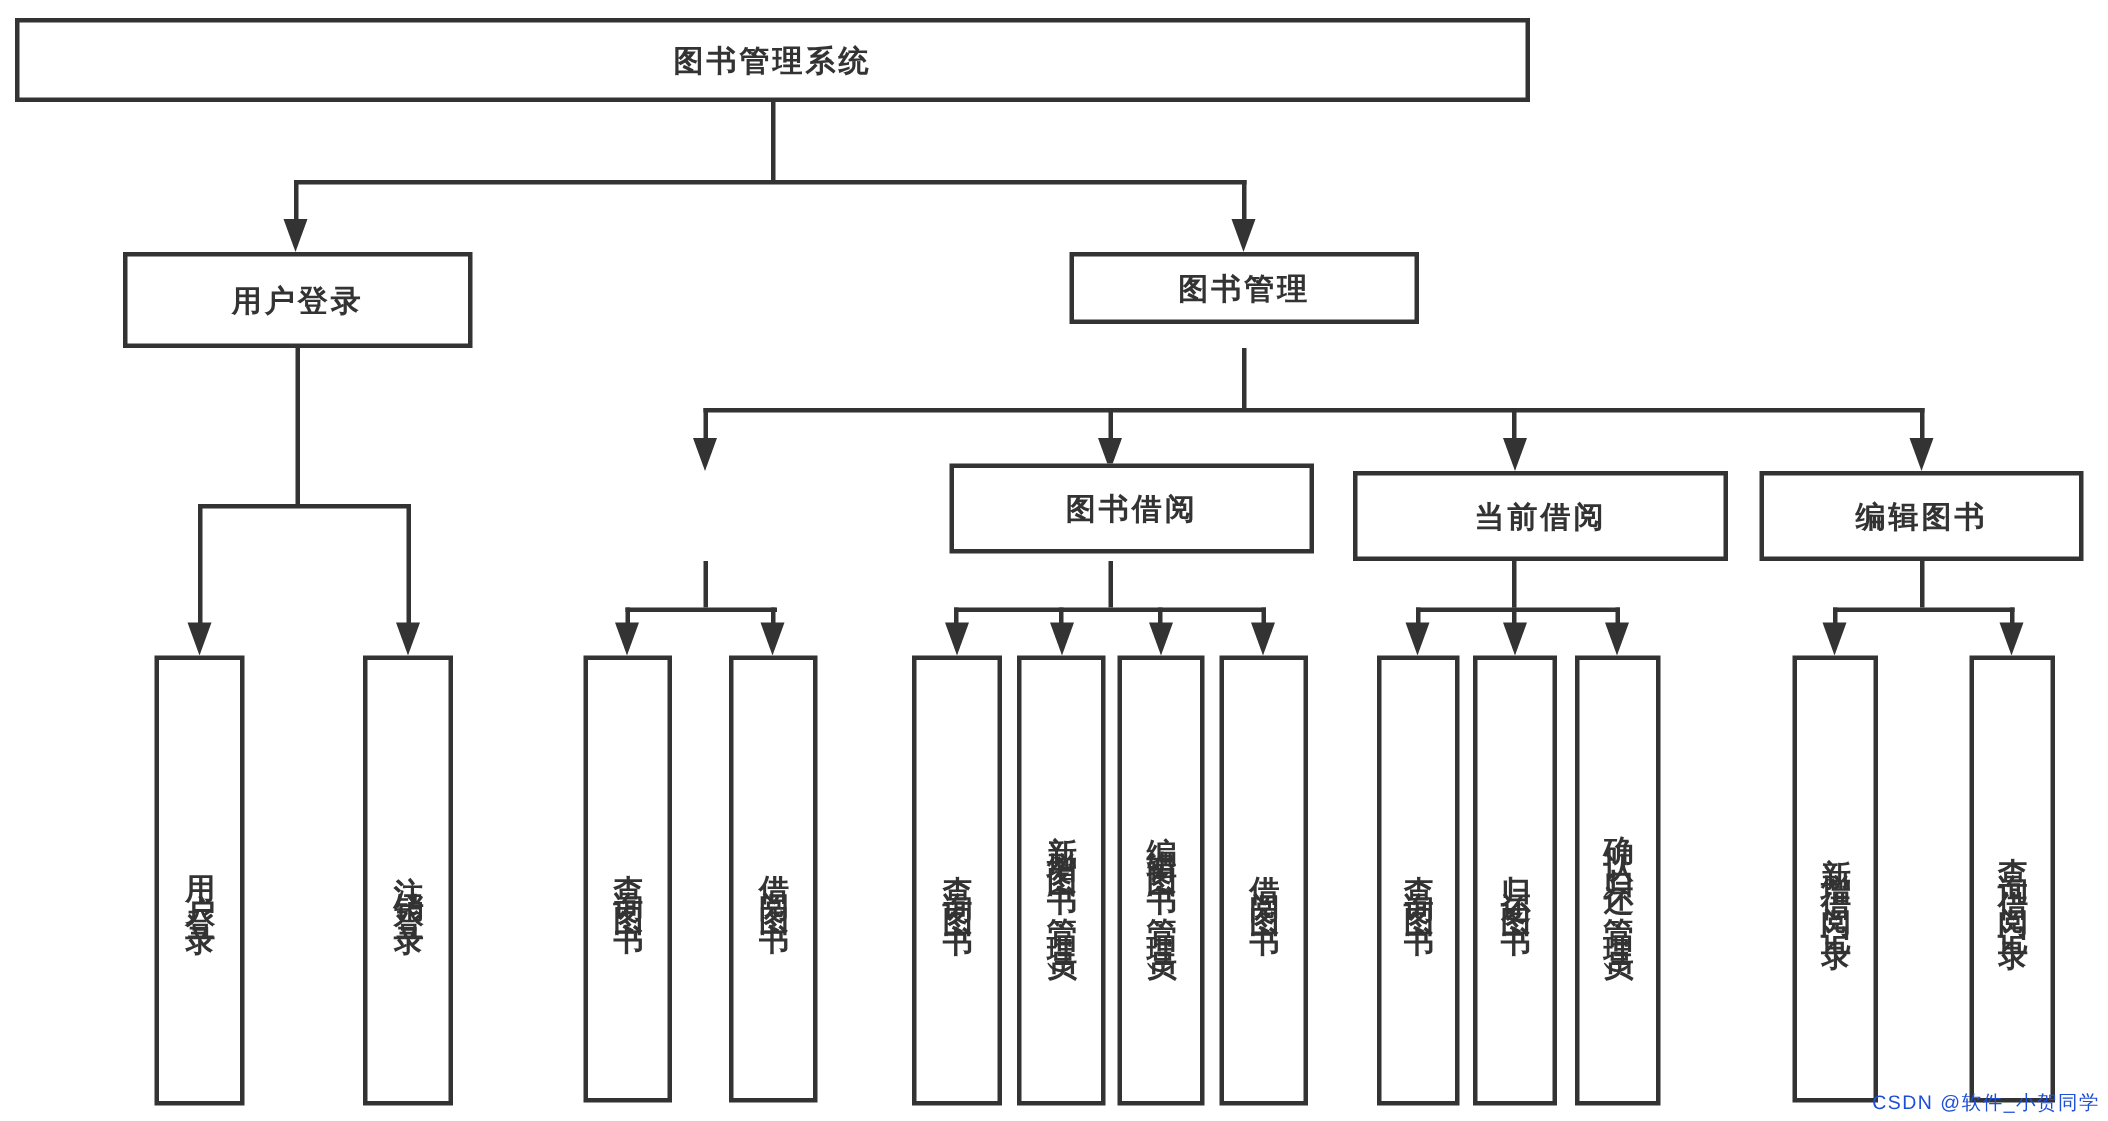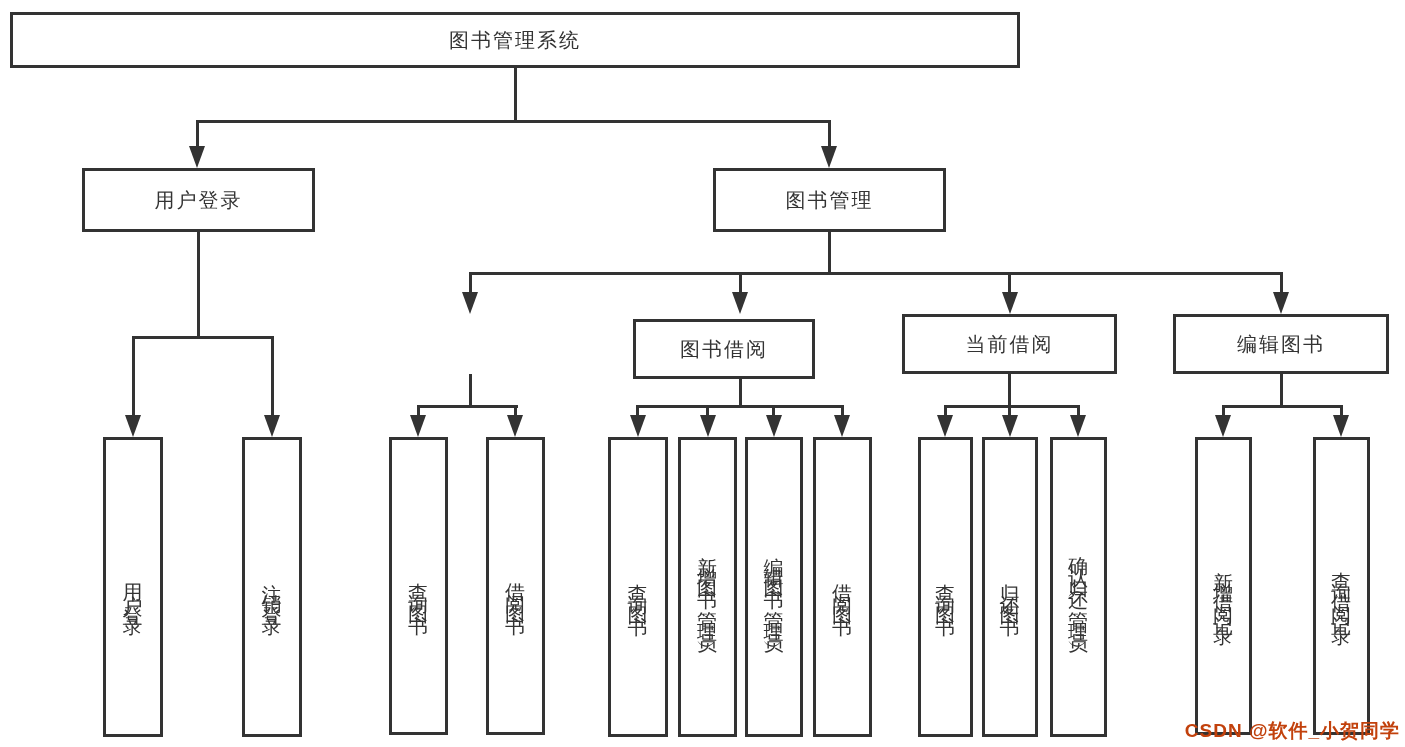--- a/index.html
+++ b/index.html
@@ -4,37 +4,37 @@
 <style>
   html,body { margin:0; padding:0; background:#ffffff; }
   .canvas {
     position:relative; width:1405px; height:747px; background:#ffffff;
     font-family:"Liberation Sans","DejaVu Sans",sans-serif; color:#333333;
     overflow:hidden;
   }
   .box {
     position:absolute; box-sizing:border-box; background:#ffffff;
     border:3px solid #333333; display:flex; align-items:center; justify-content:center;
-    font-size:20px; letter-spacing:2px; color:#333333; text-align:center;
+    font-size:20px; letter-spacing:2px; color:#333333; text-align:center;font-weight:bold;
   }
   .vbox {
     writing-mode:vertical-rl; text-orientation:mixed;
     letter-spacing:11px; font-size:20px; line-height:1.0; padding-top:6px;
   }
   .hline, .vline { position:absolute; background:#333333; }
   .hline { height:3px; }
   .vline { width:3px; }
   .arrow {
     position:absolute; width:0; height:0;
     border-left:8px solid transparent; border-right:8px solid transparent;
     border-top:22px solid #333333;
   }
   .watermark {
-    position:absolute; right:5px; bottom:3px; font-size:19px;
-    color:#c2410c; letter-spacing:1px; z-index:5; white-space:nowrap;font-weight:bold;
+    position:absolute; right:5px; bottom:3px; font-size:13px;
+    color:#1d4ed8; letter-spacing:1px; z-index:5; white-space:nowrap;
   }
 </style>
 </head>
 <body>
 
 <div class="canvas">
 
   <div class="vline" style="left:514px;top:68px;height:52px"></div>
   <div class="hline" style="left:196px;top:120px;width:635px"></div>
   <div class="vline" style="left:196px;top:120px;height:28px"></div>
@@ -90,24 +90,24 @@
   <div class="vline" style="left:1280px;top:374px;height:31px"></div>
   <div class="hline" style="left:1222px;top:405px;width:121px"></div>
   <div class="vline" style="left:1222px;top:405px;height:12px"></div>
   <div class="arrow" style="left:1215px;top:415px"></div>
   <div class="vline" style="left:1340px;top:405px;height:12px"></div>
   <div class="arrow" style="left:1333px;top:415px"></div>
 
   <div class="box" style="left:10px;top:12px;width:1010px;height:56px">图书管理系统</div>
 
   <div class="box" style="left:82px;top:168px;width:233px;height:64px">用户登录</div>
-  <div class="box" style="left:713px;top:168px;width:233px;height:64px">图书管理</div>
+  <div class="box" style="left:713px;top:168px;width:233px;height:48px">图书管理</div>
 
-  <div class="box" style="left:633px;top:319px;width:182px;height:60px">图书借阅</div>
-  <div class="box" style="left:902px;top:314px;width:215px;height:60px">当前借阅</div>
+  <div class="box" style="left:633px;top:309px;width:243px;height:60px">图书借阅</div>
+  <div class="box" style="left:902px;top:314px;width:250px;height:60px">当前借阅</div>
   <div class="box" style="left:1173px;top:314px;width:216px;height:60px">编辑图书</div>
 
   <div class="box vbox" style="left:103px;top:437px;width:60px;height:300px">用户登录</div>
   <div class="box vbox" style="left:242px;top:437px;width:60px;height:300px">注销登录</div>
 
   <div class="box vbox" style="left:389px;top:437px;width:59px;height:298px">查询图书</div>
   <div class="box vbox" style="left:486px;top:437px;width:59px;height:298px">借阅图书</div>
 
   <div class="box vbox" style="left:608px;top:437px;width:60px;height:300px">查询图书</div>
   <div class="box vbox" style="left:678px;top:437px;width:59px;height:300px">新增图书（管理员）</div>

